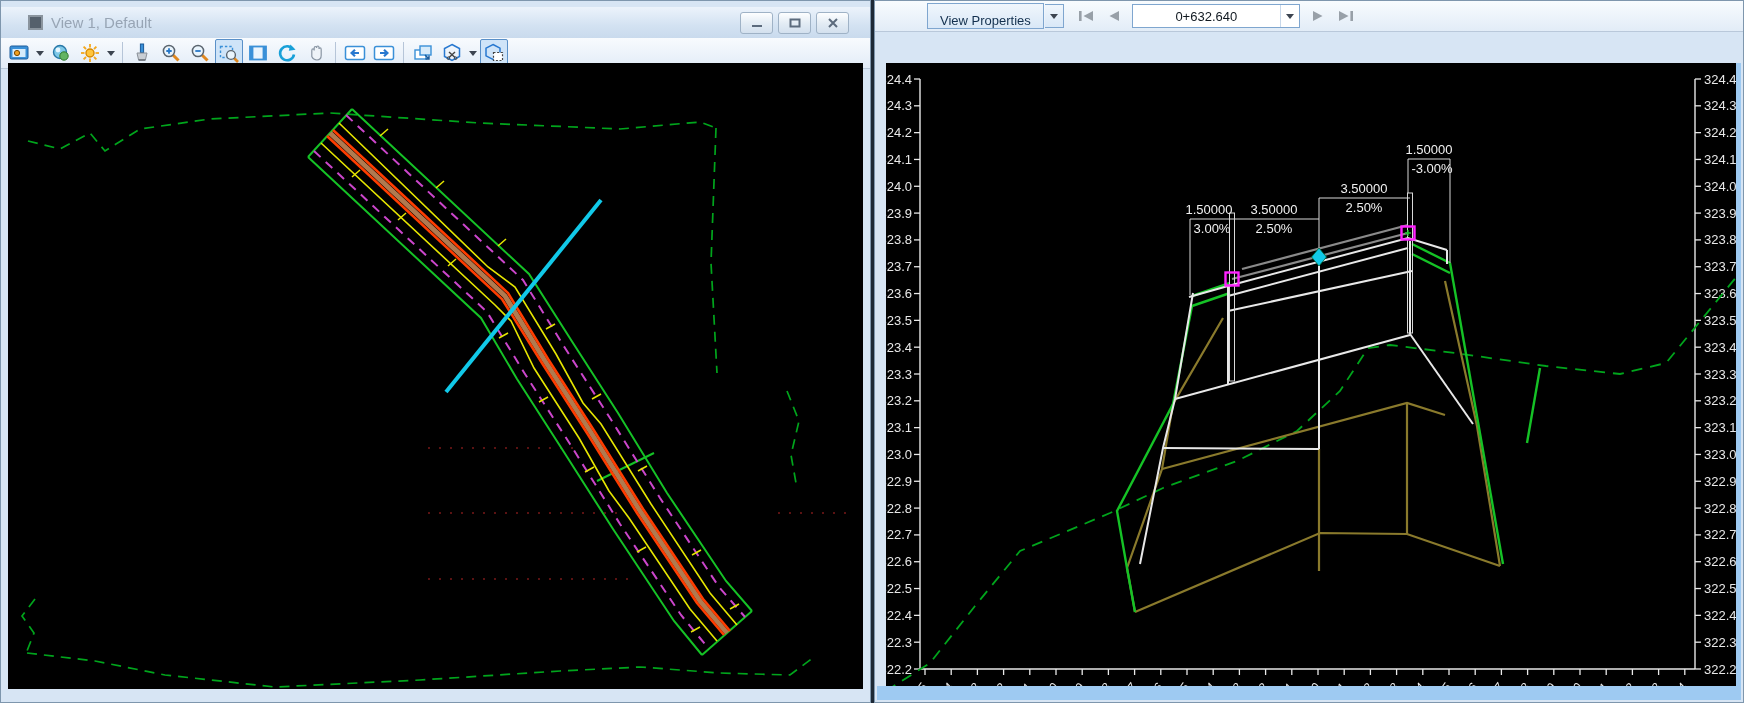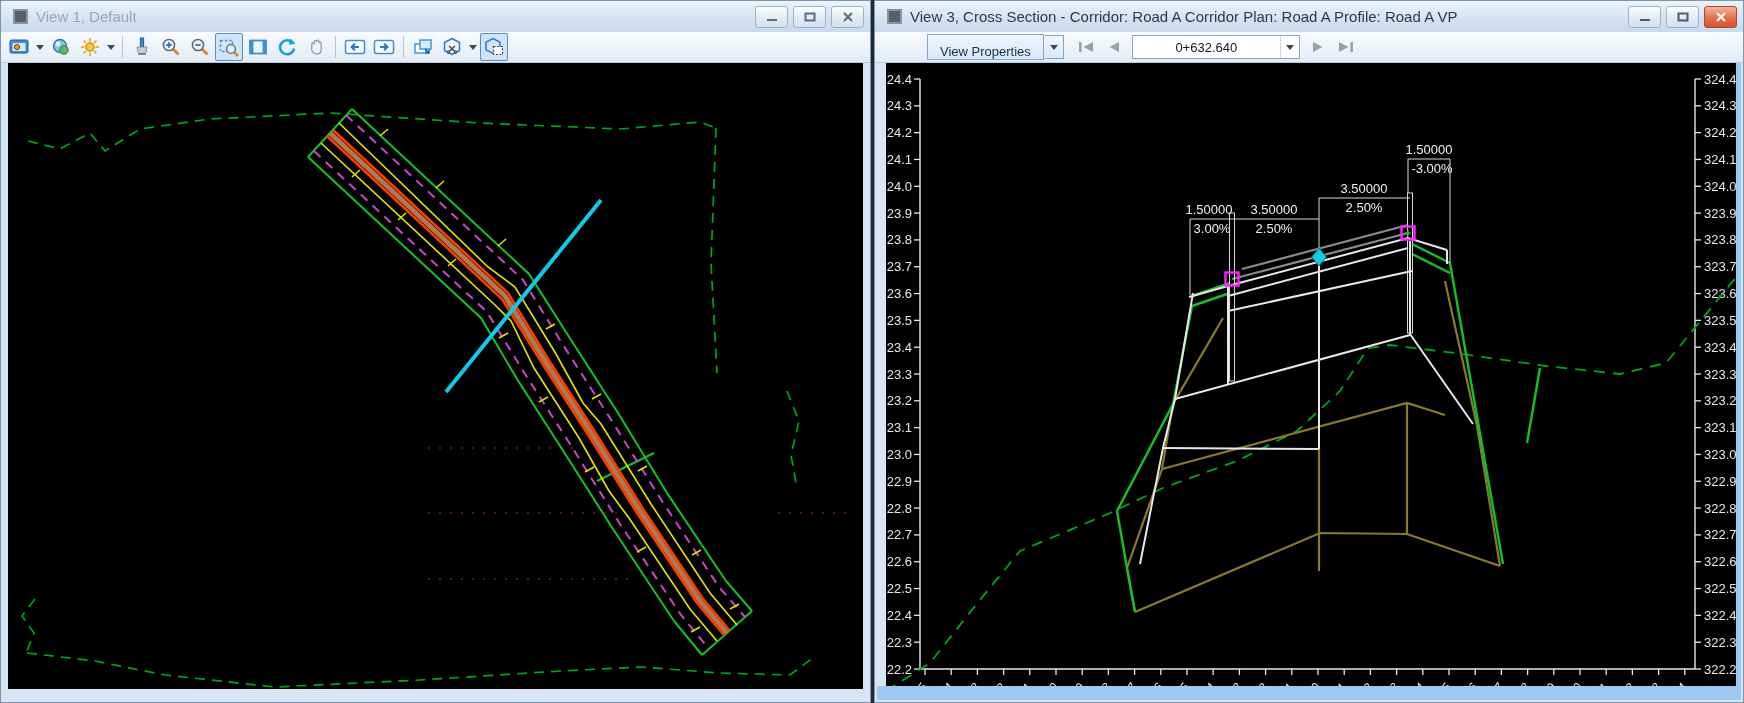--- a/index.html
+++ b/index.html
@@ -2,22 +2,22 @@
 <html><head>
 <meta charset="utf-8">
 <style>
   html,body{margin:0;padding:0;}
   body{width:1744px;height:703px;background:#1d2936;position:relative;overflow:hidden;
        font-family:"Liberation Sans",sans-serif;-webkit-font-smoothing:antialiased;}
   .window{position:absolute;top:0;height:703px;box-sizing:border-box;
           background:#d7e5f4;border:1px solid #7e96ad;}
   #win-left{left:0;width:871px;}
   #win-right{left:874px;width:870px;border-color:#5d7globala7;}
-  .titlebar{height:31px;display:flex;align-items:center;padding:0 6px;
-            background:linear-gradient(#ecf3fb,#d3e2f2 60%,#c9daed);}
+  .titlebar{height:31px;display:flex;align-items:center;padding:0 21px;
+            background:linear-gradient(#ecf3fb,#d3e2f2 60%,#c9daed);margin-top:6px;}
   .title-ico{width:11px;height:11px;background:#55606c;border:2px solid #8a949e;margin:0 8px 0 6px;flex:none;}
   .title-text{font-size:15px;white-space:nowrap;overflow:hidden;}
   #win-left .title-text{color:#98a5b5;}
   #win-right .title-text{color:#2e3844;}
   .tb-spacer{flex:1;}
   .winbtn{width:31px;height:20px;margin-left:5px;border:1px solid #9fb2c6;border-radius:3px;
           background:linear-gradient(#fdfeff,#e2ebf4 55%,#d3e0ee);display:flex;align-items:center;justify-content:center;flex:none;}
   .winbtn svg{display:block;}
   .winbtn.close-active{background:linear-gradient(#f3b49d,#e1704b 55%,#d4542e);border-color:#a84a2c;}
   .toolbar{height:30px;display:flex;align-items:center;padding:0 4px;gap:1px;
@@ -247,40 +247,20 @@
         <path d="M319,73 L494,236 L534,300 L579,370 L629,450 L689,540 L716,572"></path>
         <path d="M325,67 L500,230 L540,296 L585,366 L635,446 L695,536 L722,568"></path>
       </g>
 
       <line x1="593" y1="137" x2="438" y2="329" stroke="#11c9e9" stroke-width="4"></line>
     </svg>
   </div>
 </div>
 
 <div class="window" id="win-right">
-  <div class="titlebar">
-    <div class="title-ico"></div>
-    <div class="title-text">View 3, Cross Section - Corridor: Road A Corridor Plan: Road A Profile: Road A VP</div>
-    <div class="tb-spacer"></div>
-    <div class="winbtn">
-      <svg width="12" height="10">
-          <line x1="1" y1="8" x2="11" y2="8" stroke="#4c5b6d" stroke-width="2"></line>
-        </svg>
-    </div>
-    <div class="winbtn">
-      <svg width="12" height="10">
-          <rect x="1.5" y="1.5" width="9" height="7" fill="none" stroke="#4c5b6d" stroke-width="2"></rect>
-        </svg>
-    </div>
-    <div class="winbtn close-active">
-      <svg width="12" height="10">
-          <path d="M2,1 L10,9 M10,1 L2,9" stroke="#fff" stroke-width="2"></path>
-        </svg>
-    </div>
-  </div>
 
   <div class="toolbar">
     <div class="vp-btn">
       <span>View Properties</span>
     </div>
     <div class="vp-dd">
         <div class="dd" style="margin:0"></div>
       </div>
     <div style="width:8px"></div>
     <div class="navbtn">

